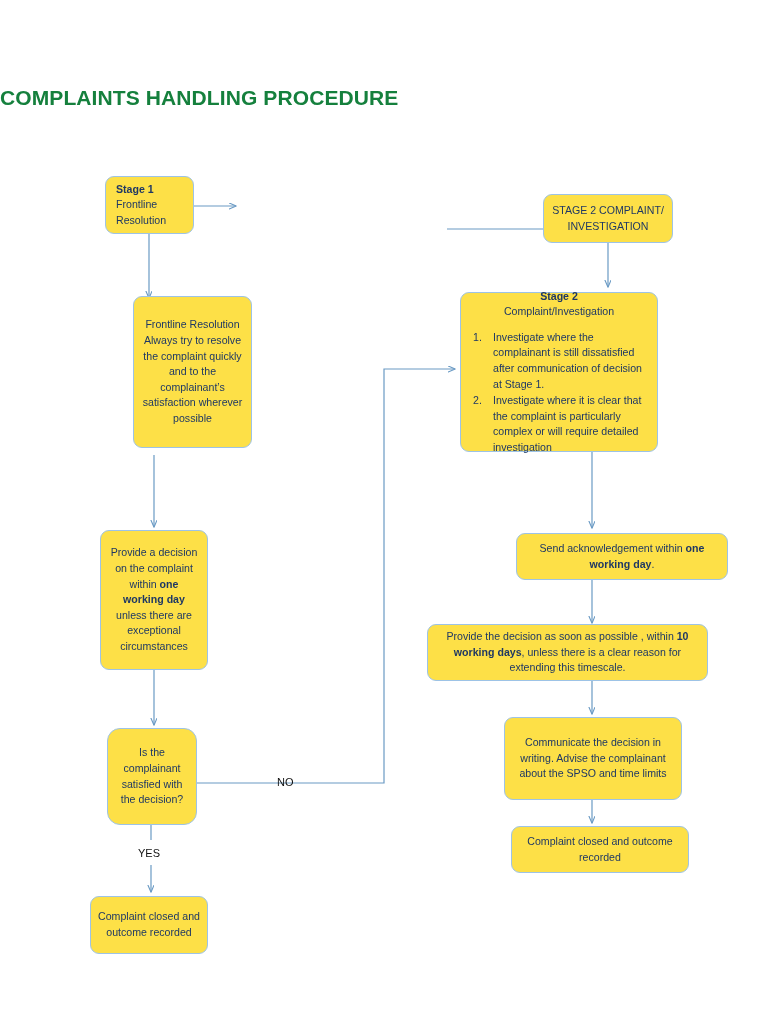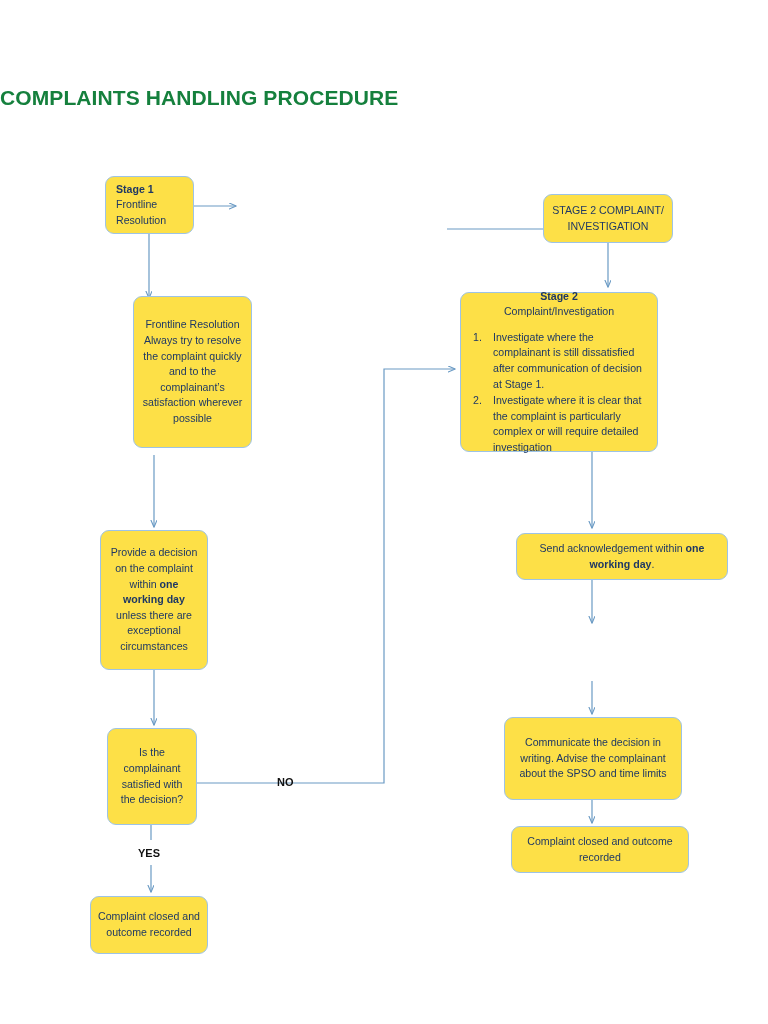--- a/index.html
+++ b/index.html
@@ -86,21 +86,21 @@
   .olist li .txt {
     flex: 1 1 auto;
   }
   .stage2-head {
     text-align: center;
     margin-bottom: 9px;
   }
   .edge-label {
     position: absolute;
     font-size: 11px;
-    font-weight: bold;
+    font-weight: normal;
     color: #111111;
     z-index: 3;
   }
 </style>
 </head>
 <body>
 
 <div id="page">
 
   <div class="title">
@@ -174,34 +174,39 @@
   <div class="node" style="left:92px; top:296px; width:119px; height:152px;margin-left:41px;">
     <div>Frontline Resolution Always try to resolve the complaint quickly and to the complainant’s satisfaction wherever possible</div>
   </div>
 
   <div class="node" style="left:100px; top:530px; width:108px; height:140px;">
     <div>
       <span>Provide a decision on the complaint within </span><span class="b">one working day</span><span> unless there are exceptional circumstances</span>
     </div>
   </div>
 
-  <div class="node" style="left:107px; top:728px; width:90px; height:97px;">
+  <div class="node" style="left:107px; top:728px; width:90px; height:97px;border-radius:13px;">
     <div>Is the complainant satisfied with the decision?</div>
   </div>
 
   <div class="node" style="left:90px; top:896px; width:118px; height:58px;">
     <div>Complaint closed and outcome recorded</div>
   </div>
 
   <div class="node" style="left:496px; top:533px; width:212px; height:47px;margin-left:20px;">
     <div>
       <span>Send acknowledgement within </span><span class="b">one working day</span><span>.</span>
     </div>
   </div>
 
+  <div class="node" style="left:427px; top:624px; width:281px; height:57px; padding:4px 12px;">
+    <div>
+      <span>Provide the decision as soon as possible , within </span><span class="b">10 working days</span><span>, unless there is a clear reason for extending this timescale.</span>
+    </div>
+  </div>
 
   <div class="node" style="left:504px; top:717px; width:178px; height:83px;">
     <div>Communicate the decision in writing. Advise the complainant about the SPSO and time limits</div>
   </div>
 
   <div class="node" style="left:511px; top:826px; width:178px; height:47px;">
     <div>Complaint closed and outcome recorded</div>
   </div>
 
   <div class="edge-label" style="left:277px; top:776px;">NO</div>

